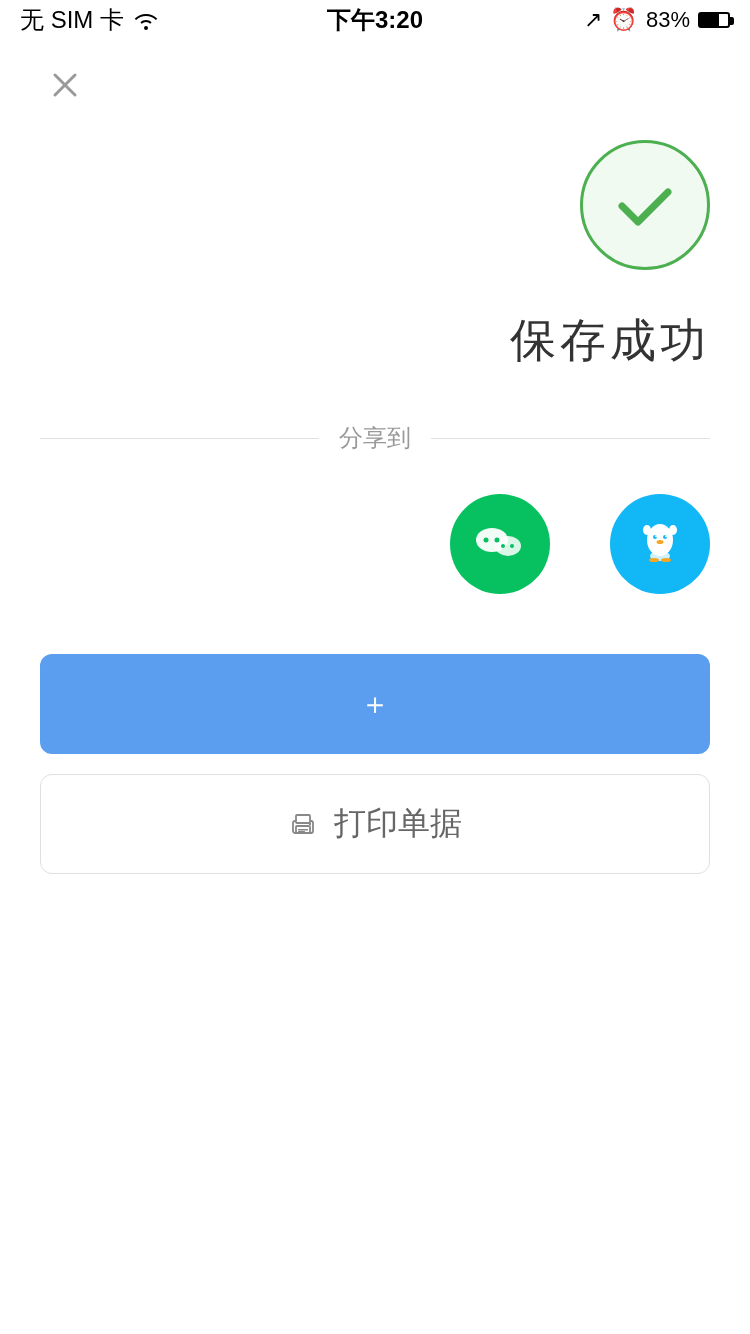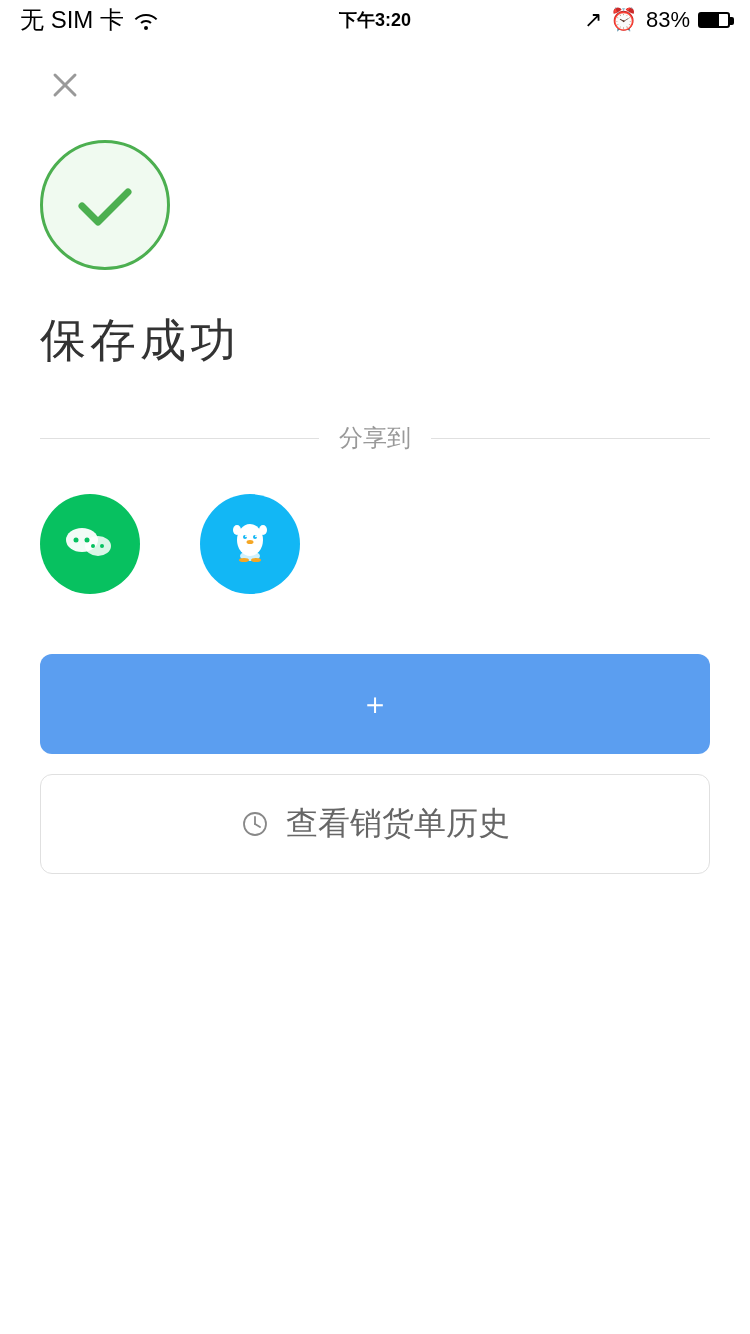--- a/index.html
+++ b/index.html
@@ -25,41 +25,41 @@
     }
     .status-left {
       display: flex;
       align-items: center;
       gap: 8px;
       font-size: 24px;
       font-weight: 500;
       color: #000;
     }
     .status-center {
-      font-size: 18px;
+      font-size: 24px;
       font-weight: 600;
       color: #000;
       position: absolute;
       left: 50%;
       transform: translateX(-50%);
     }
     .status-right {
       display: flex;
       align-items: center;
       gap: 8px;
       font-size: 22px;
       color: #000;
     }
 
     
     .page-content {
       flex: 1;
       display: flex;
       flex-direction: column;
-      align-items: flex-start;
+      align-items: flex-end;
       padding: 20px 40px 60px;
       position: relative;
     }
 
     
     .close-btn {
       position: absolute;
       top: 20px;
       left: 40px;
       width: 50px;
@@ -256,26 +256,29 @@
       </svg>
     </div>
   </div>
 
   <div class="actions">
 
     <button class="action-btn primary">
       <span class="btn-icon">＋</span>
     </button>
 
-
     <button class="action-btn secondary">
       <span class="btn-icon">
         <svg width="30" height="30" viewBox="0 0 30 30" fill="none">
-          <circle cx="15" cy="15" r="11" stroke="#888" stroke-width="1.8"></circle>
-          <line x1="15" y1="8" x2="15" y2="15" stroke="#888" stroke-width="1.8" stroke-linecap="round"></line>
-          <line x1="15" y1="15" x2="20" y2="18" stroke="#888" stroke-width="1.8" stroke-linecap="round"></line>
+          <rect x="5" y="12" width="20" height="12" rx="2" stroke="#888" stroke-width="1.8"></rect>
+          <rect x="8" y="6" width="14" height="8" rx="1" fill="#fff" stroke="#888" stroke-width="1.8"></rect>
+          <rect x="8" y="17" width="14" height="7" rx="1" fill="#fff" stroke="#888" stroke-width="1.8"></rect>
+          <rect x="10" y="20" width="10" height="1.5" rx="0.5" fill="#888"></rect>
+          <rect x="10" y="22" width="7" height="1.5" rx="0.5" fill="#888"></rect>
+          <circle cx="22" cy="15" r="1.2" fill="#888"></circle>
         </svg>
       </span>
-      <span>查看销货单历史</span>
+      <span>打印单据</span>
     </button>
 
+
   </div>
 </div>
 
 </body></html>

